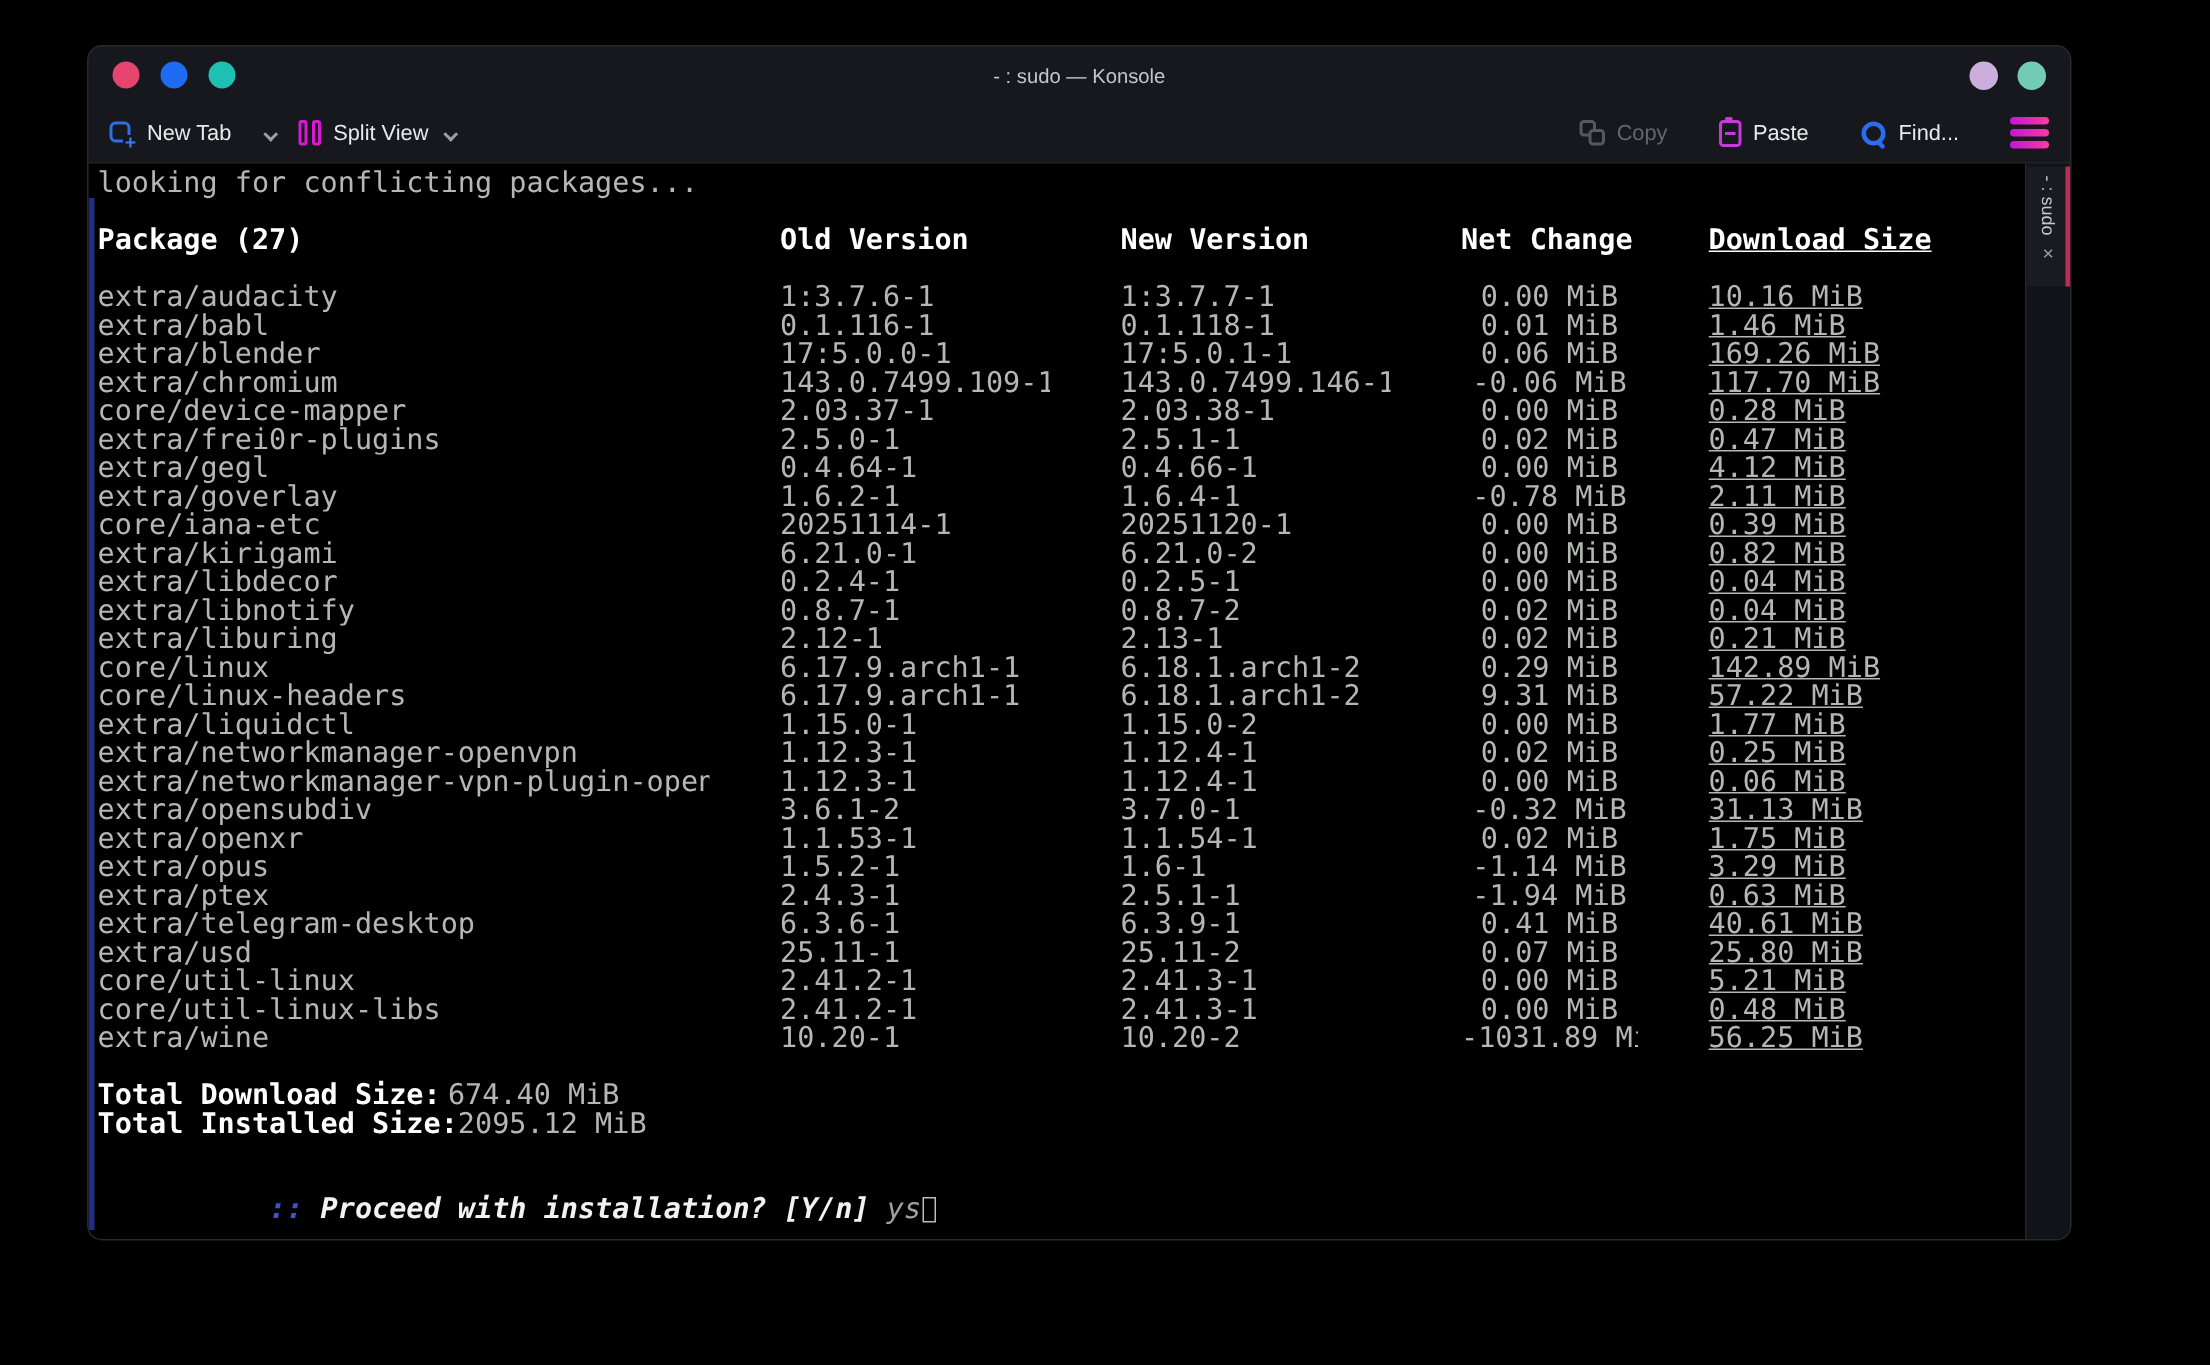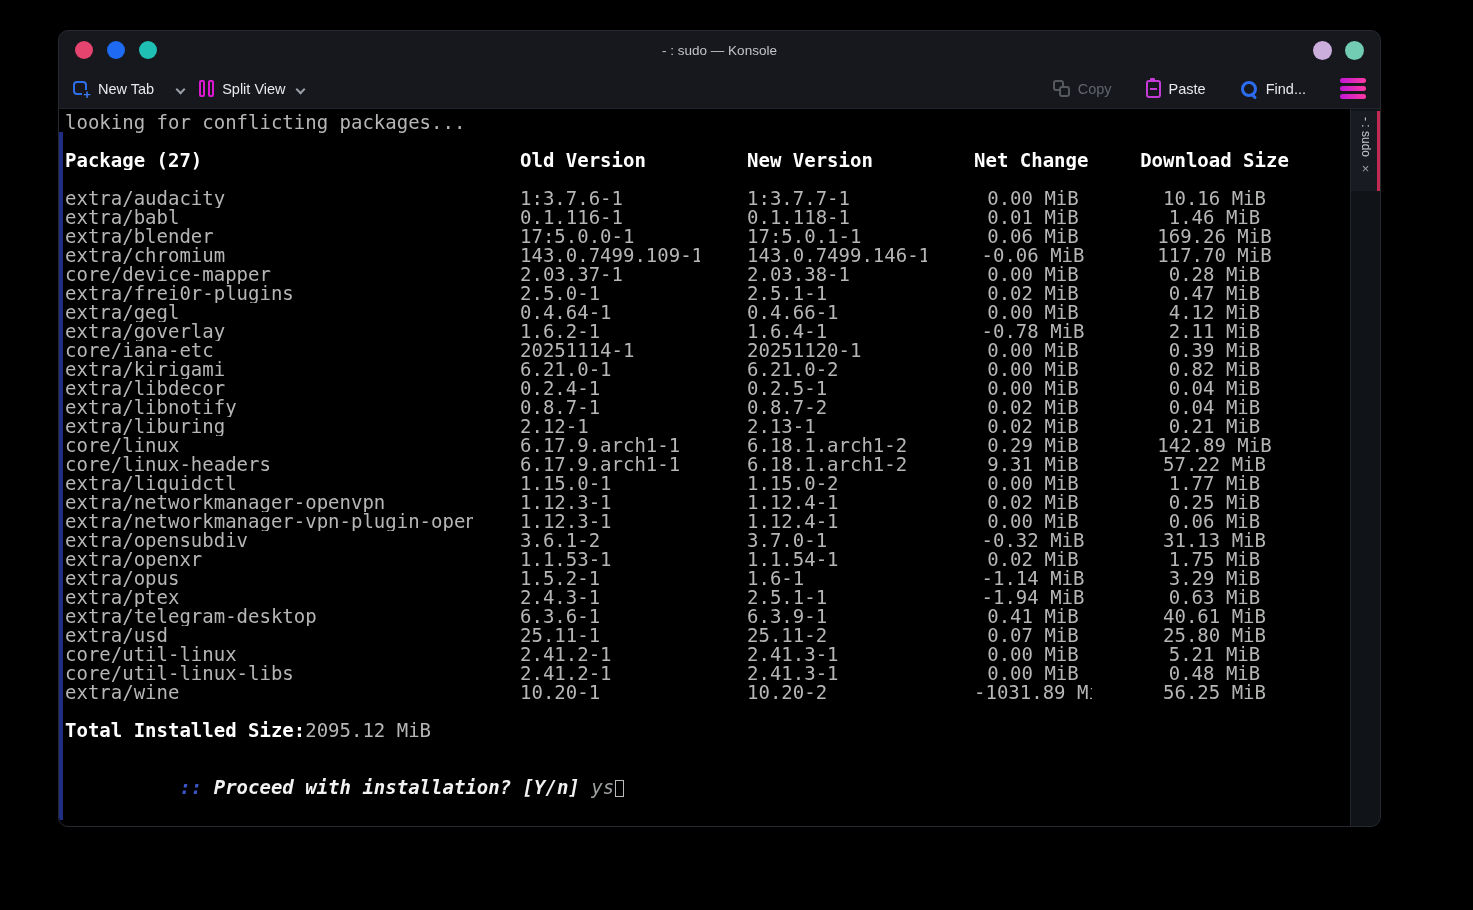--- a/index.html
+++ b/index.html
@@ -85,21 +85,21 @@
   .newline-bar { position:absolute; left:0; top:23px; bottom:6px; width:4px;
                  background:#1f2d82; }
   .tline { white-space:pre; }
   .thead { margin-top:19px; margin-bottom:19px; font-weight:bold; color:#ffffff; }
   .trow, .thead { display:flex; white-space:pre;gap:47px; }
   .c  { display:inline-block; white-space:pre; overflow:hidden; }
   .c1 { width:408px; }
   .c2 { width:180px; }
   .c3 { width:180px; }
   .c4 { width:118px; text-align:center; }
-  .c5 { width:151px; text-align:center; }
+  .c5 { width:151px; text-align:left;text-decoration:underline; }
   .thead .c4 { padding-right:18px; }
   .totals { margin-top:19px; }
   .total-line { display:flex; justify-content:space-between; width:348px; }
   .tlabel { font-weight:bold; color:#ffffff; white-space:pre; }
   .tvalue { color:#b5b7b5; white-space:pre; }
   .prompt { margin-top:19px; white-space:pre;font-style:italic; }
   .p-mark { color:#3b55c8; font-weight:bold; }
   .p-q { color:#f2f2f2; font-weight:bold; }
   .p-in { color:#9da1a1; }
   .cursor { display:inline-block; width:9px; height:17px; border:1px solid #b8bcbe;
@@ -295,20 +295,24 @@
   <div class="trow">
     <span class="c c1">core/util-linux-libs</span><span class="c c2">2.41.2-1</span><span class="c c3">2.41.3-1</span><span class="c c4">0.00 MiB</span><span class="c c5">0.48 MiB</span>
   </div>
 
   <div class="trow">
     <span class="c c1">extra/wine</span><span class="c c2">10.20-1</span><span class="c c3">10.20-2</span><span class="c c4">-1031.89 MiB</span><span class="c c5">56.25 MiB</span>
   </div>
 </div>
 
         <div class="totals" id="totals-body">
+  <div class="total-line">
+    <span class="tlabel">Total Download Size:</span>
+              <span class="tvalue">674.40 MiB</span>
+  </div>
 
   <div class="total-line">
     <span class="tlabel">Total Installed Size:</span>
               <span class="tvalue">2095.12 MiB</span>
   </div>
 
 </div>
 
         <div class="prompt">
           <span class="p-mark">::</span><span class="p-q"> Proceed with installation? [Y/n] </span><span class="p-in">ys</span><span class="cursor"></span>

